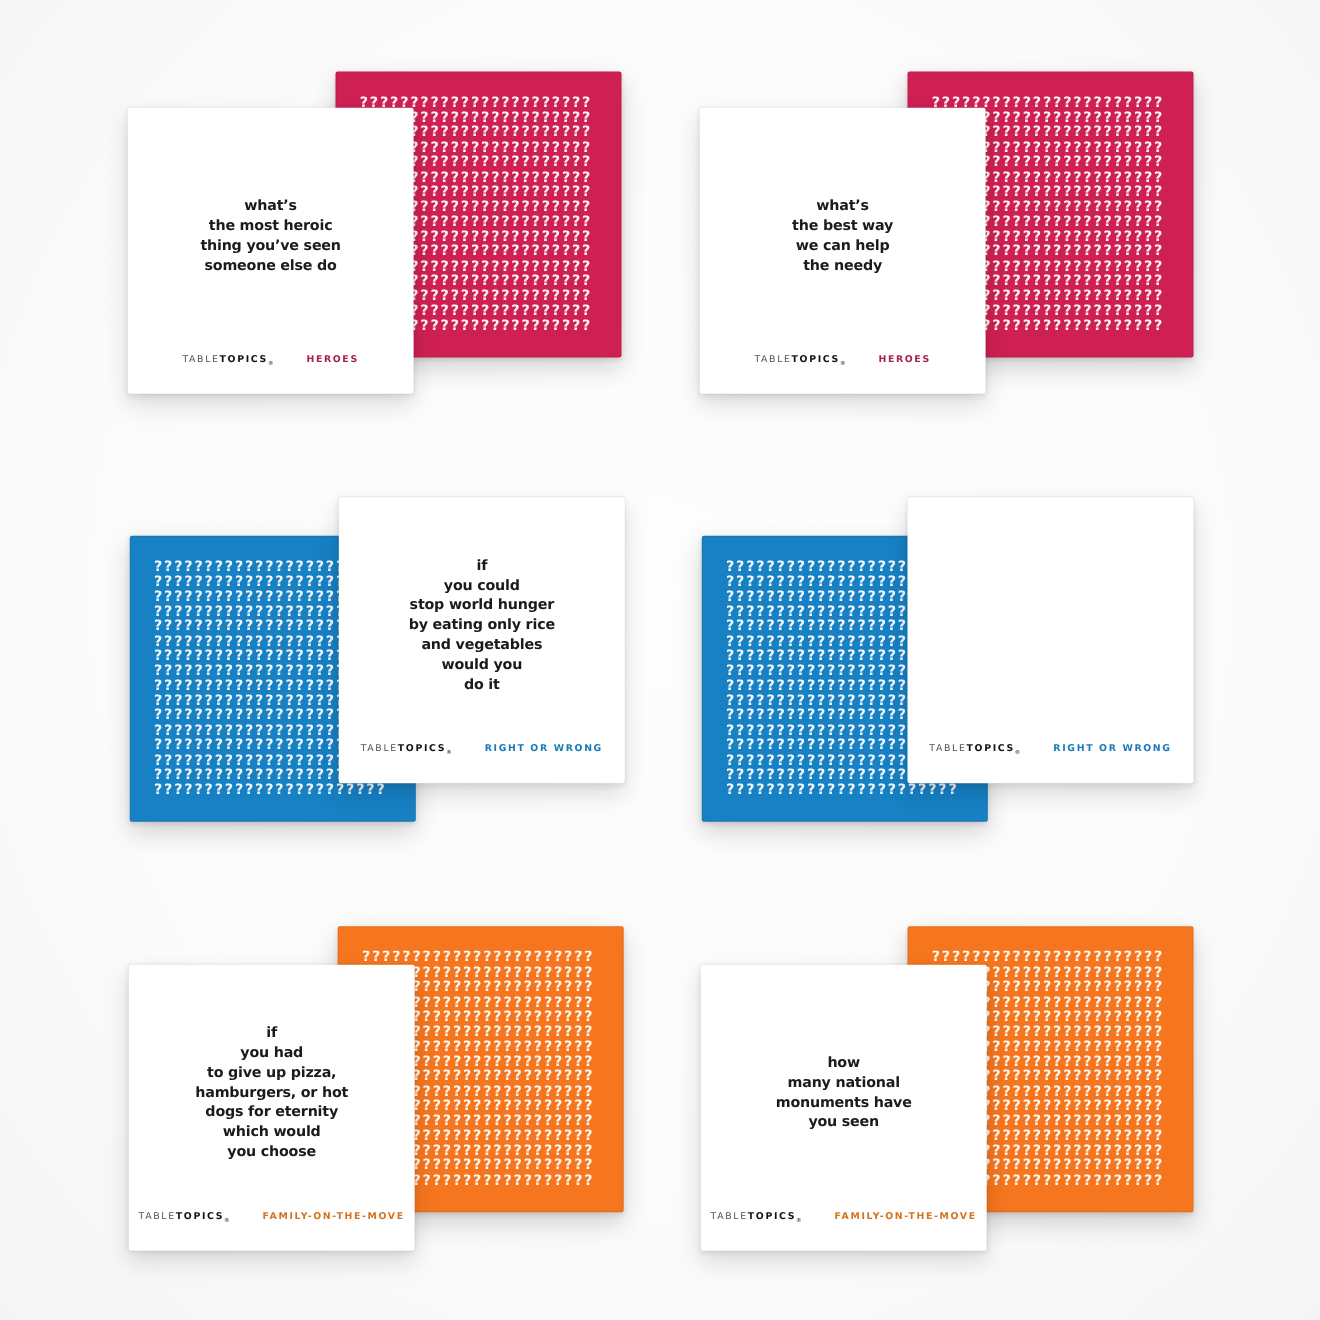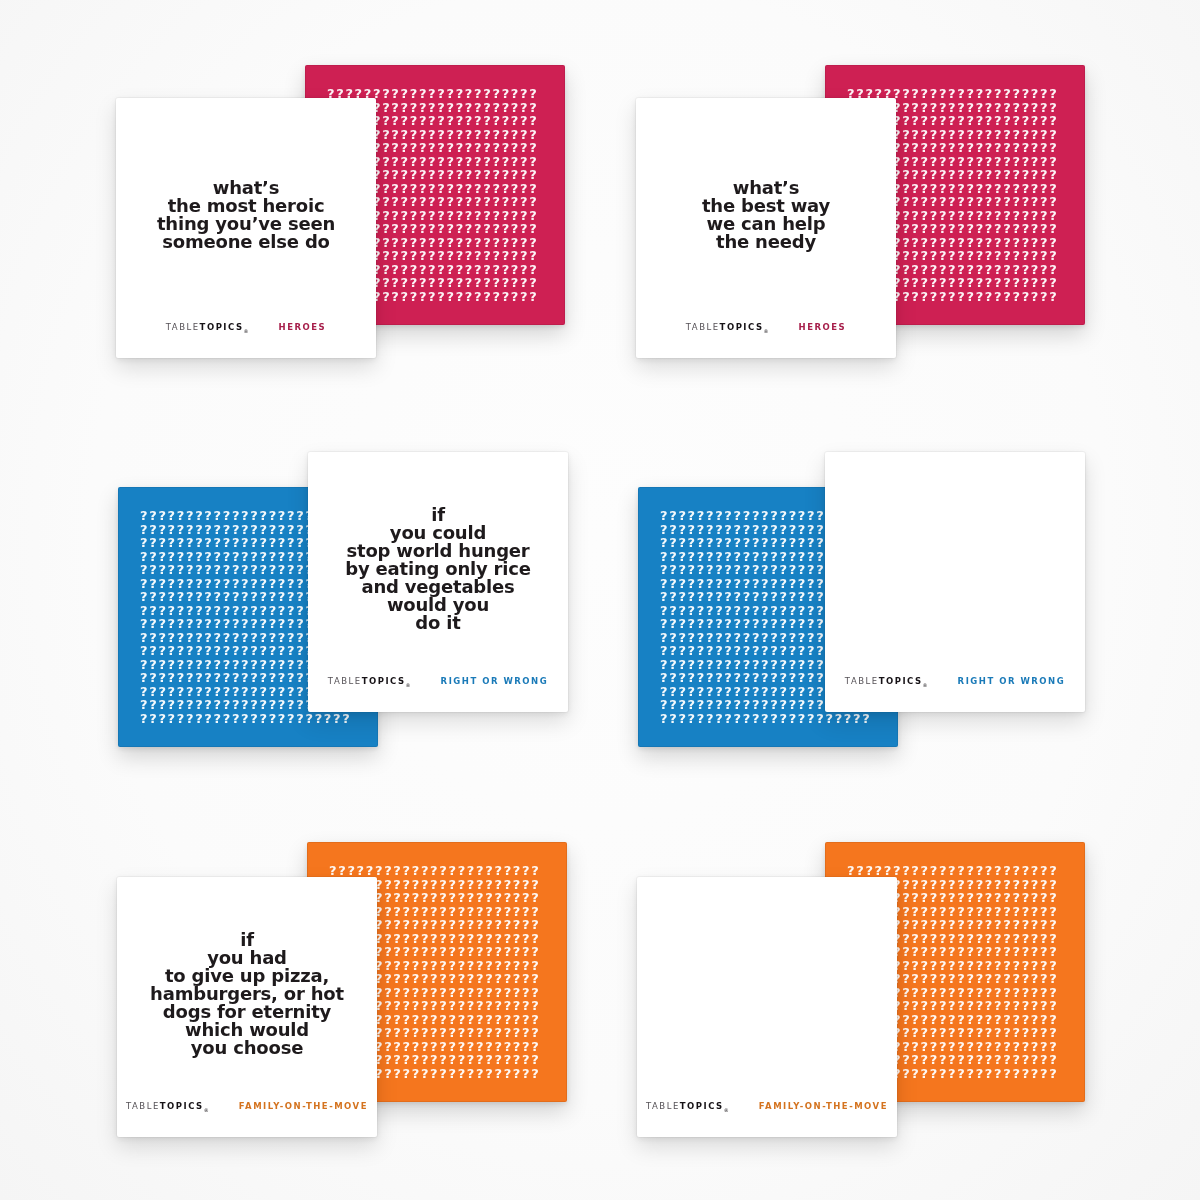--- a/index.html
+++ b/index.html
@@ -16,21 +16,21 @@
     background:#ffffff;z-index:2;
     box-shadow:0 10px 22px rgba(0,0,0,.13), 0 2px 6px rgba(0,0,0,.08), 0 0 0 1px rgba(0,0,0,.035);
   }
   .pattern{
     position:absolute;left:22px;top:22px;width:216px;height:216px;overflow:hidden;
     white-space:pre;font-weight:bold;font-size:13px;line-height:13.5px;letter-spacing:1.65px;
     color:rgba(255,255,255,.95);user-select:none;
   }
   .question{
     position:absolute;left:14px;right:14px;top:117px;transform:translateY(-50%);
-    text-align:center;font-weight:bold;font-size:18px;line-height:18px;letter-spacing:-0.2px;
+    text-align:center;font-weight:bold;font-size:13px;line-height:18px;letter-spacing:-0.2px;
     color:#1e1a1c;white-space:pre-line;
   }
   .brandline{
     position:absolute;left:0;right:0;bottom:24px;
     display:flex;justify-content:center;align-items:baseline;gap:9px;
   }
   .brand{font-size:8.5px;letter-spacing:1.5px;color:#555156;white-space:nowrap;}
   .brand .bold{font-weight:bold;color:#161216;text-align:right;}
   .brand .reg{font-size:5px;vertical-align:sub;color:#161216;letter-spacing:0;}
   .topic{font-size:8.5px;font-weight:bold;letter-spacing:1.5px;white-space:nowrap;padding-left:21px;}
@@ -218,20 +218,24 @@
 ???????????????????????
 ???????????????????????
 ???????????????????????
 ???????????????????????
 ???????????????????????
 ???????????????????????
 ???????????????????????
 ???????????????????????</div>
     </div>
     <div class="card front">
+      <div class="question">how
+many national
+monuments have
+you seen</div>
       <div class="brandline">
         <span class="brand"><span>TABLE</span><span class="bold">TOPICS</span><span class="reg">®</span></span>
         <span class="topic" style="color: rgb(212, 115, 31);">FAMILY-ON-THE-MOVE</span>
       </div>
     </div>
   </div>
 
 </div>
 
 </body></html>

